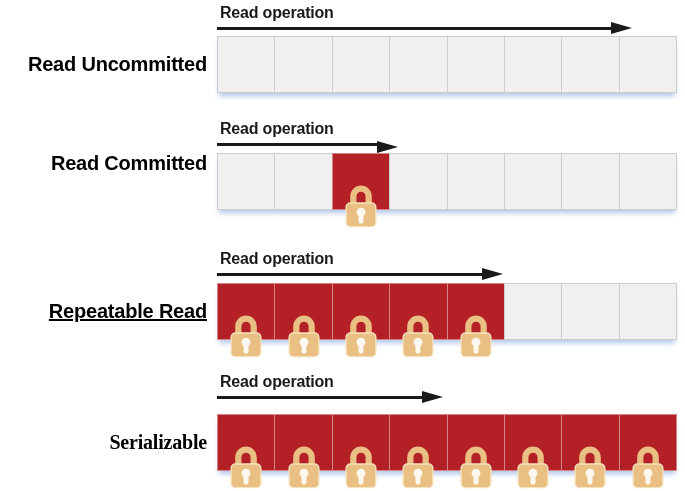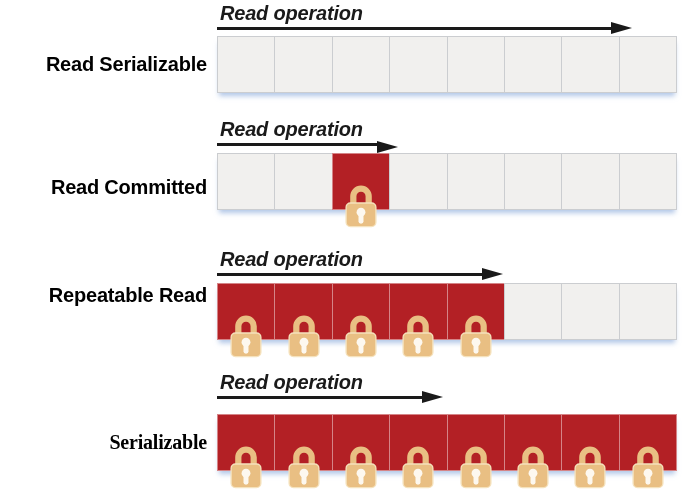--- a/index.html
+++ b/index.html
@@ -16,21 +16,21 @@
     display:flex;align-items:center;justify-content:flex-end;
     font-size:20px;font-weight:700;color:#000;
     white-space:nowrap;
     letter-spacing:-0.2px;
   }
   .arrow{
     position:absolute;height:38px;
   }
   .arrow-text{
     display:block;
-    font-style:italic;font-weight:700;font-size:20px;line-height:24px;
+    font-weight:700;font-size:16px;line-height:24px;
     color:var(--arrow-black);
     padding-left:3px;white-space:nowrap;
     letter-spacing:-0.2px;
   }
   .arrow-line{
     position:absolute;left:0;top:26px;height:2.5px;
     background:var(--arrow-black);
   }
   .arrow-head{
     position:absolute;top:20.5px;width:0;height:0;
@@ -61,39 +61,39 @@
     transform:translateX(-50%);
     width:38px;height:48px;
     z-index:3;
   }
 </style>
 </head>
 <body>
 
 <div id="canvas" style="--locked-red: #b32025; --free-gray: #f1f0ee; --cell-border: #cbcdd0; --arrow-black: #1a1a1a;">
     <div class="section">
-      <div class="row-label" style="top: 36px;">Read Serializable</div>
+      <div class="row-label" style="top: 36px;">Read Uncommitted</div>
       <div class="arrow" style="left: 217px; top: 1px; width: 415px;">
         <span class="arrow-text">Read operation</span>
         <div class="arrow-line" style="width: 396px;"></div>
         <div class="arrow-head" style="left: 394px; top: 20.5px;"></div>
       </div>
       <div class="cell-row" style="top: 36px;">
         <div class="cell"></div>
         <div class="cell"></div>
         <div class="cell"></div>
         <div class="cell"></div>
         <div class="cell"></div>
         <div class="cell"></div>
         <div class="cell"></div>
         <div class="cell"></div>
       </div>
     </div>
     <div class="section">
-      <div class="row-label" style="top: 159px;">Read Committed</div>
+      <div class="row-label" style="top: 135px;">Read Committed</div>
       <div class="arrow" style="left: 217px; top: 117px; width: 181px;">
         <span class="arrow-text">Read operation</span>
         <div class="arrow-line" style="width: 162px;"></div>
         <div class="arrow-head" style="left: 160px; top: 23.5px;"></div>
       </div>
       <div class="cell-row" style="top: 153px;">
         <div class="cell"></div>
         <div class="cell"></div>
         <div class="cell locked">
           <div class="lock"><svg viewBox="0 0 38 50" width="38" height="48" xmlns="http://www.w3.org/2000/svg">
@@ -104,21 +104,21 @@
             </svg></div>
         </div>
         <div class="cell"></div>
         <div class="cell"></div>
         <div class="cell"></div>
         <div class="cell"></div>
         <div class="cell"></div>
       </div>
     </div>
     <div class="section">
-      <div class="row-label" style="top: 267px;">Repeatable Read</div>
+      <div class="row-label" style="top: 283px; text-decoration: underline;">Repeatable Read</div>
       <div class="arrow" style="left: 217px; top: 247px; width: 286px;">
         <span class="arrow-text">Read operation</span>
         <div class="arrow-line" style="width: 267px;"></div>
         <div class="arrow-head" style="left: 265px; top: 20.5px;"></div>
       </div>
       <div class="cell-row" style="top: 283px;">
         <div class="cell locked">
           <div class="lock"><svg viewBox="0 0 38 50" width="38" height="48" xmlns="http://www.w3.org/2000/svg">
               <path d="M11 28 V17 a8 8 0 0 1 16 0 V28" fill="none" stroke="#e9bf83" stroke-width="6.5"></path>
               <rect x="3.5" y="24" width="31" height="24.5" rx="4.5" fill="#e9bf83" stroke="#f5e2bd" stroke-width="1.4"></rect>

